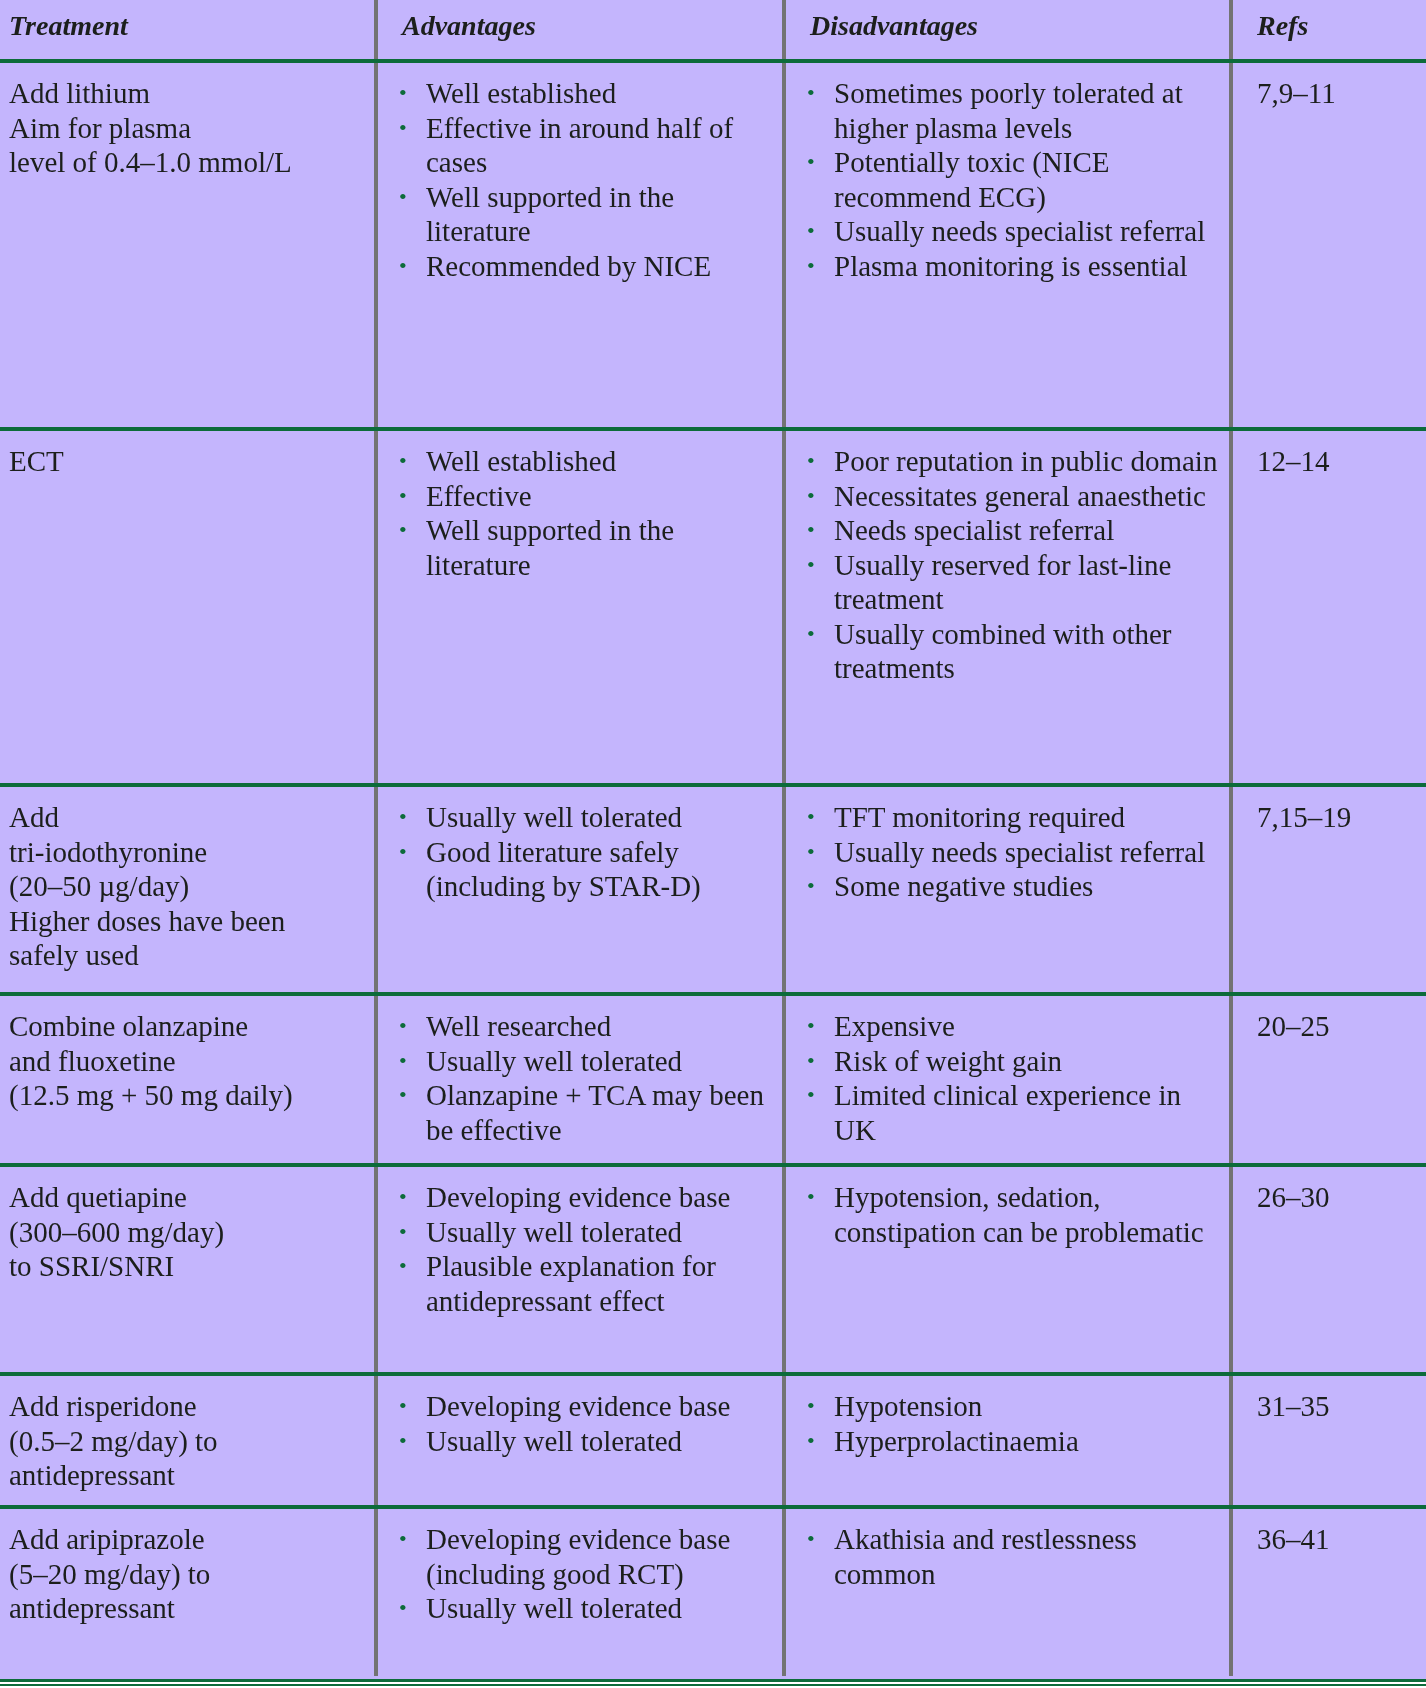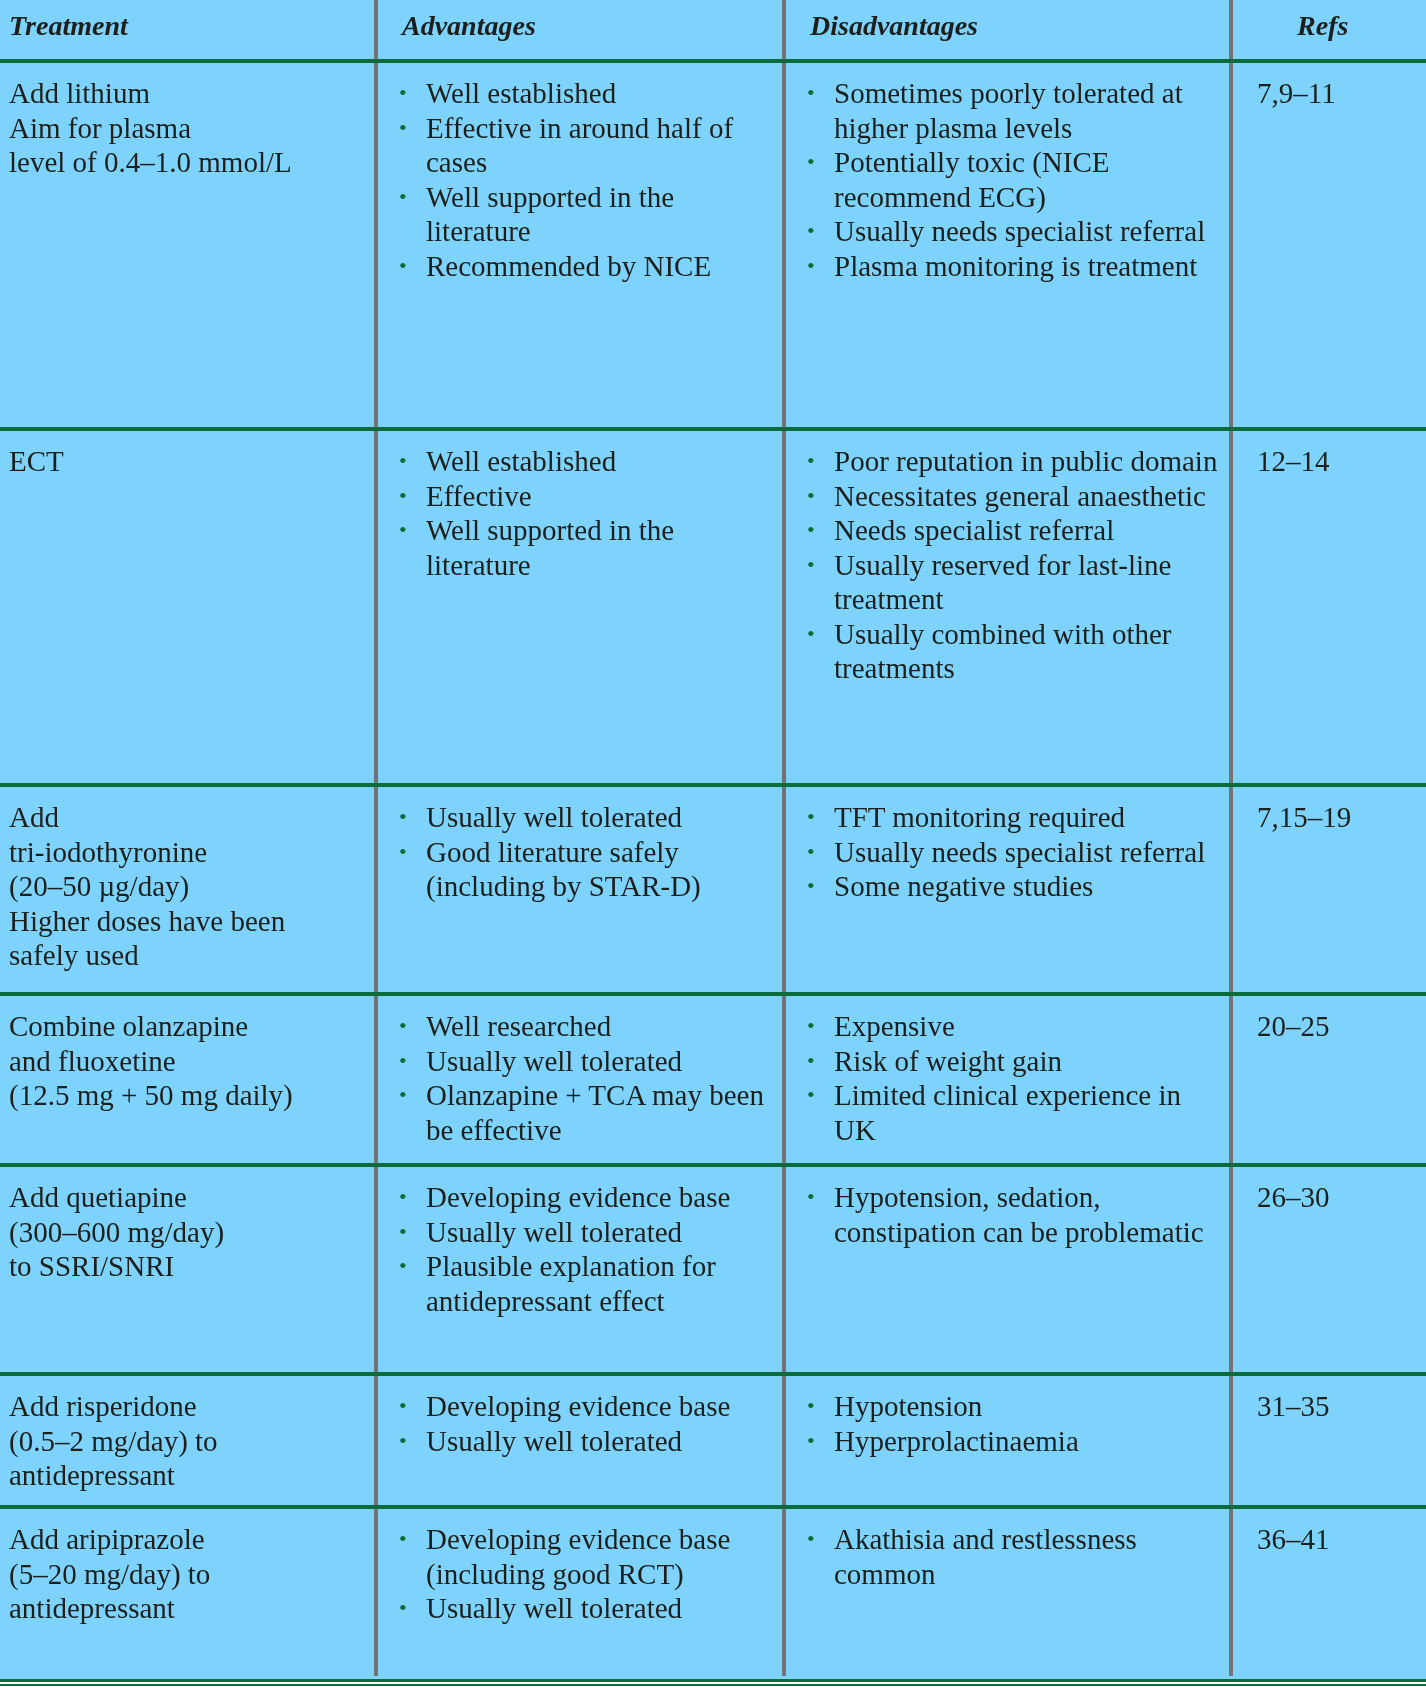--- a/index.html
+++ b/index.html
@@ -14,21 +14,21 @@
       position: relative;
       font-family: "Liberation Serif", "DejaVu Serif", serif;
       color: #1c1f1c;
     }
     .table-wrap {
       position: absolute;
       left: 0;
       top: 0;
       width: 1426px;
       height: 1679px;
-      background: #7dd3fc;
+      background: #c4b5fd;
     }
     .bottom-rule {
       position: absolute;
       left: 0;
       width: 1426px;
       height: 3px;
       background: #0c6b3a;
     }
     table {
       border-collapse: collapse;
@@ -53,21 +53,21 @@
     th {
       font-style: italic;
       font-weight: bold;
       height: 61px;
       padding-top: 9px;
       box-sizing: border-box;
       font-size: 28px;
     }
     th .inner { padding-left: 9px; }
     th.adv .inner, th.dis .inner { padding-left: 24px; }
-    th.refs .inner { padding-left: 32px; margin-left: 32px; }
+    th.refs .inner { padding-left: 24px; }
     td .cell {
       padding: 13px 8px 0 9px;
     }
     td.refs-cell .cell { padding-left: 24px; }
     ul {
       list-style: none;
       margin: 0;
       padding: 0 0 0 48px;
     }
     li {
@@ -128,21 +128,21 @@
                 <li><span class="bullet">•</span><span>Recommended by NICE</span></li>
               </ul>
             </div>
           </td>
           <td class="list-cell">
             <div class="cell">
               <ul>
                 <li><span class="bullet">•</span><span>Sometimes poorly tolerated at higher plasma levels</span></li>
                 <li><span class="bullet">•</span><span>Potentially toxic (NICE recommend ECG)</span></li>
                 <li><span class="bullet">•</span><span>Usually needs specialist referral</span></li>
-                <li><span class="bullet">•</span><span>Plasma monitoring is treatment</span></li>
+                <li><span class="bullet">•</span><span>Plasma monitoring is essential</span></li>
               </ul>
             </div>
           </td>
           <td class="refs-cell">
             <div class="cell">7,9–11</div>
           </td>
         </tr>
         <tr style="height: 356px;">
           <td>
             <div class="cell">

